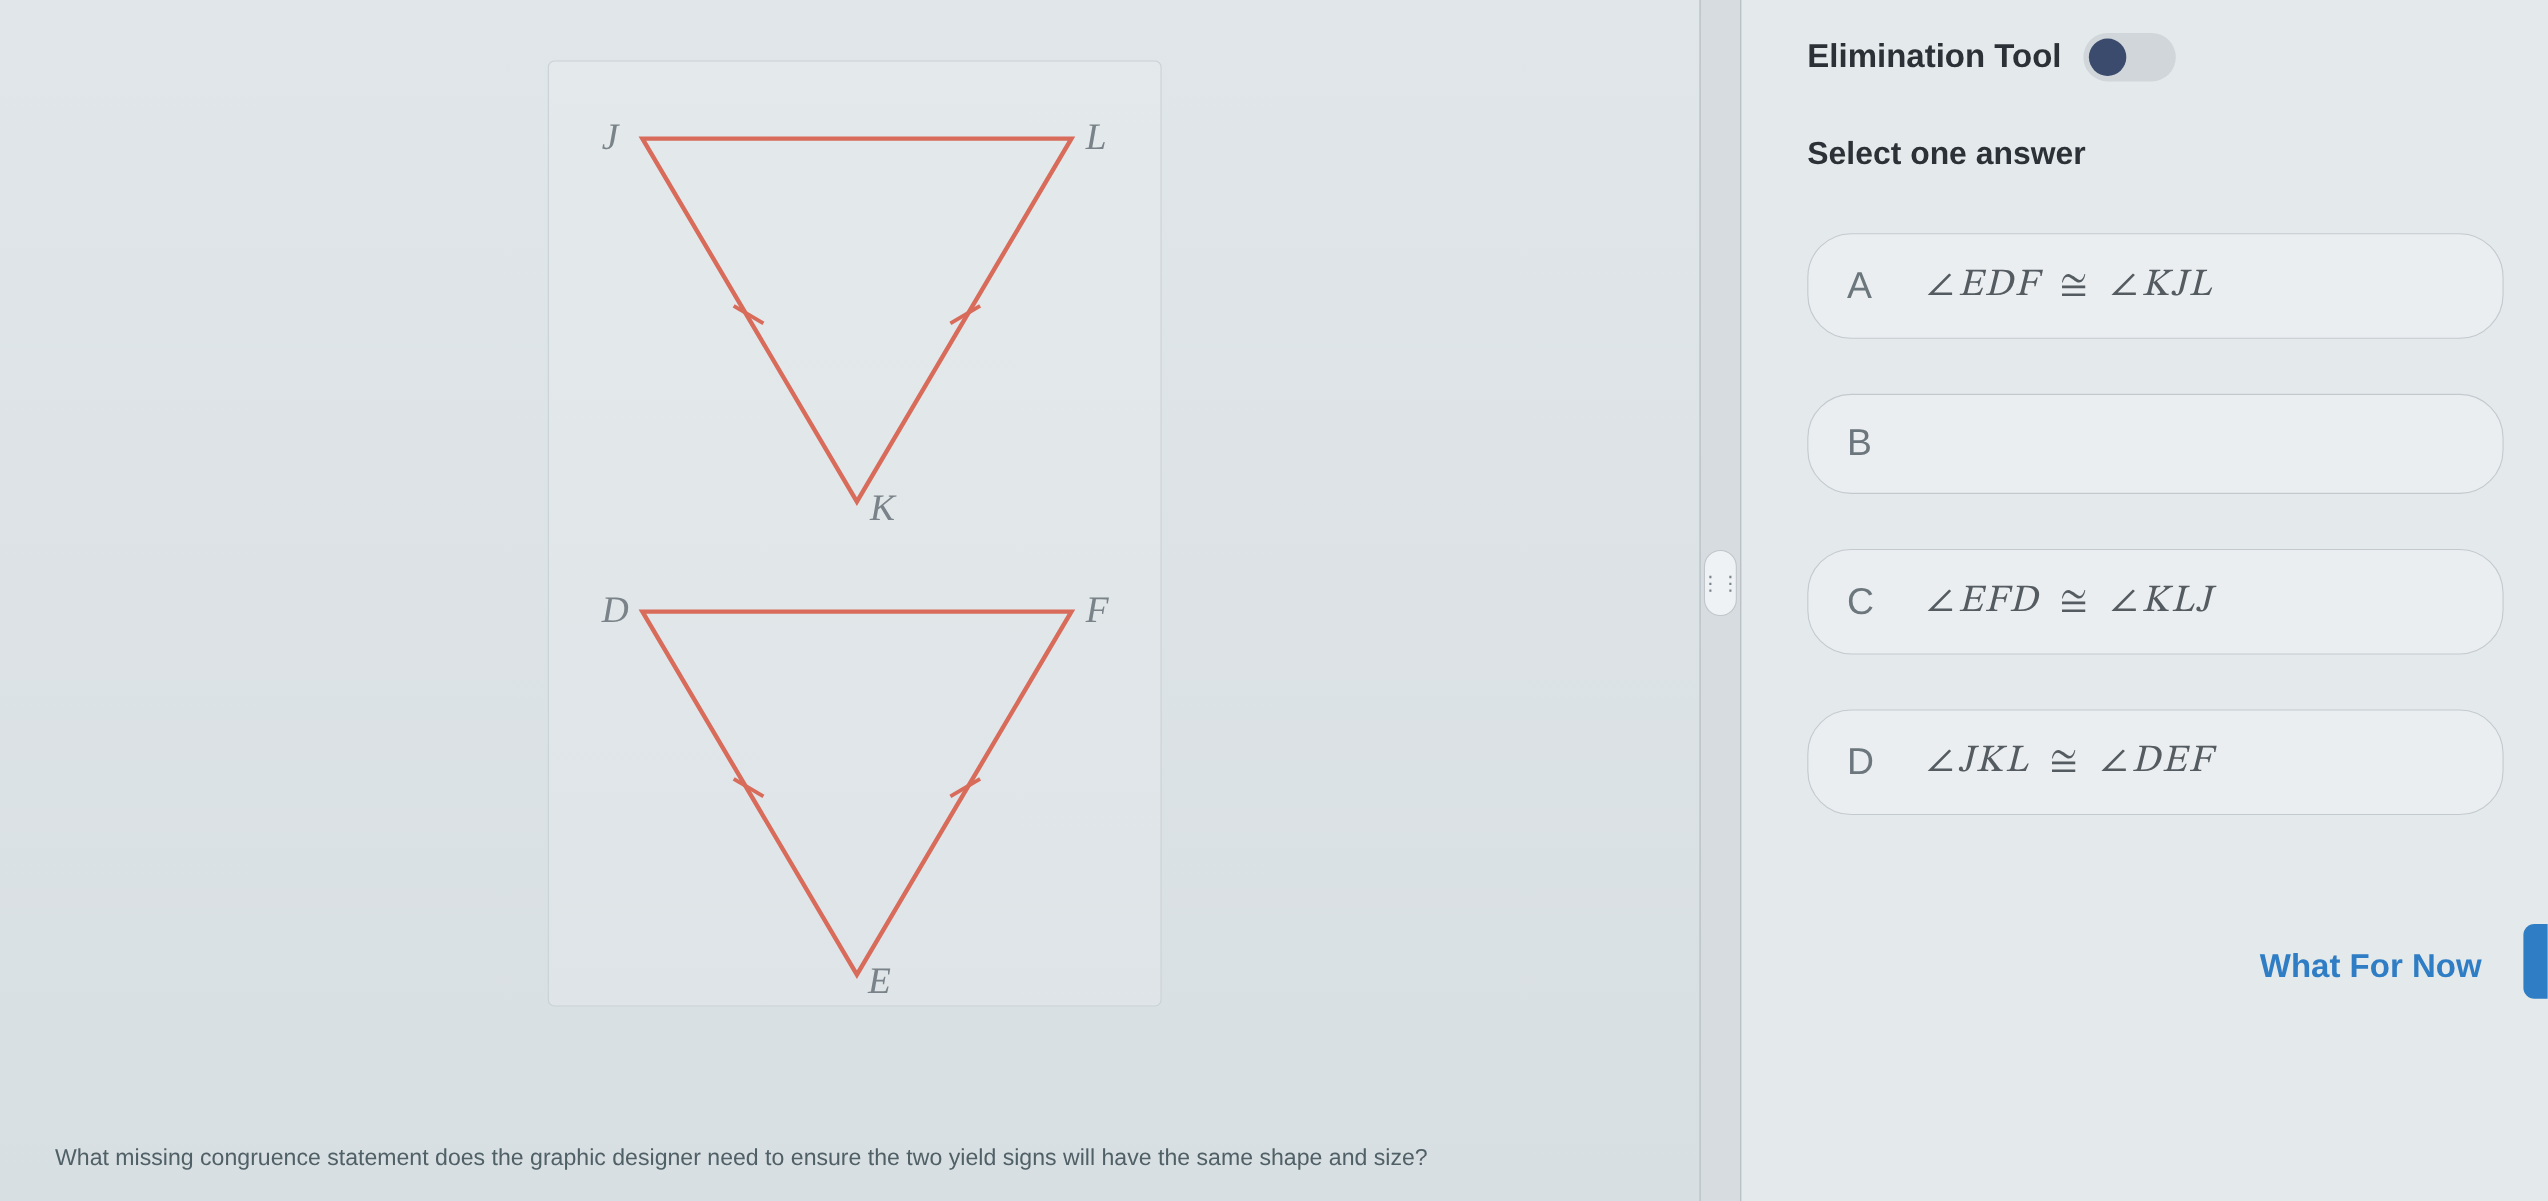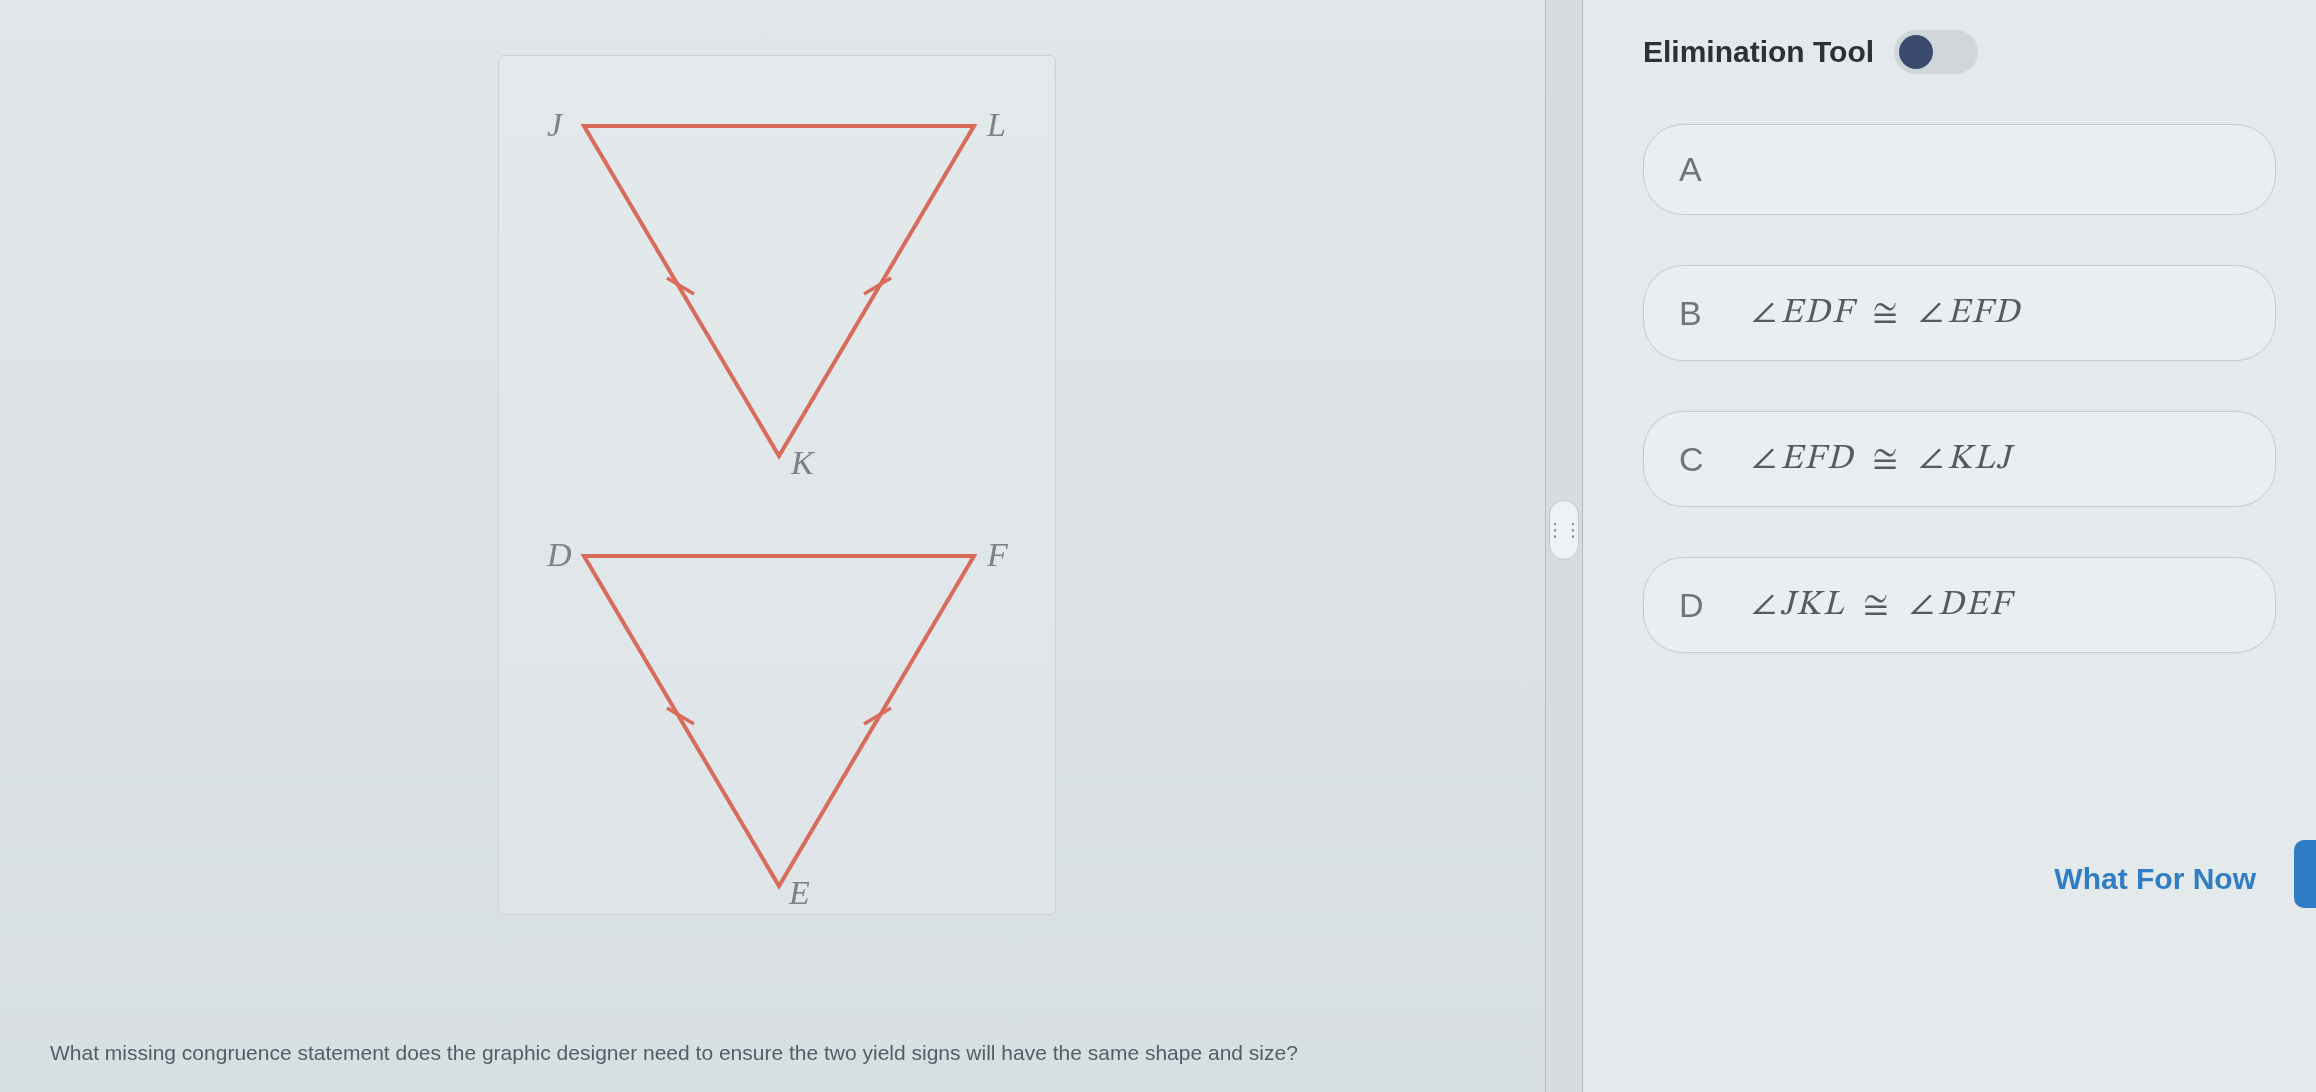--- a/index.html
+++ b/index.html
@@ -185,32 +185,33 @@
 <div class="divider-handle">⋮⋮</div>
 
 <div class="answer-area">
   <div class="elim-row">
     <span>Elimination Tool</span>
     <div class="toggle">
       <div class="toggle-knob"></div>
     </div>
   </div>
 
+  <div class="instruction">Select one answer</div>
 
   <div class="option">
     <span class="option-letter">A</span>
-  </div>
-
-  <div class="option">
-    <span class="option-letter">B</span>
     <span class="option-math">
       <span class="angle">∠</span><span>EDF</span>
       <span class="cong">≅</span>
-      <span class="angle">∠</span><span>EFD</span>
+      <span class="angle">∠</span><span>KJL</span>
     </span>
+  </div>
+
+  <div class="option">
+    <span class="option-letter">B</span>
   </div>
 
   <div class="option">
     <span class="option-letter">C</span>
     <span class="option-math">
       <span class="angle">∠</span><span>EFD</span>
       <span class="cong">≅</span>
       <span class="angle">∠</span><span>KLJ</span>
     </span>
   </div>

